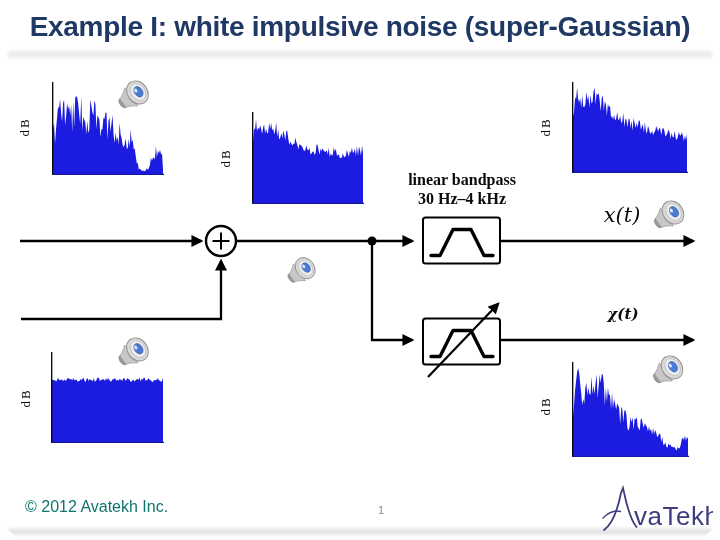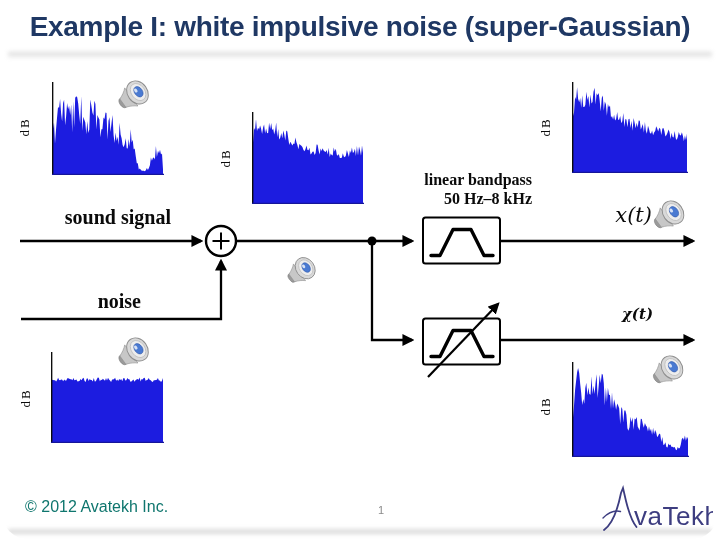--- a/index.html
+++ b/index.html
@@ -5,21 +5,21 @@
   *{margin:0;padding:0;box-sizing:border-box;}
   html,body{width:720px;height:540px;background:#fff;}
   .slide{position:relative;width:720px;height:540px;background:#ffffff;overflow:hidden;
          font-family:"Liberation Serif",serif;color:#111;border-radius:31px;}
   .title{position:absolute;top:11px;left:0;width:720px;text-align:center;
          font-family:"Liberation Sans",sans-serif;font-weight:600;font-size:28px;
          color:#1f3864;letter-spacing:-0.3px;}
   .shadow-band{position:absolute;left:8px;right:8px;height:7px;filter:blur(2px);pointer-events:none;}
   .shadow-top{top:52px;background:linear-gradient(180deg,rgba(110,110,110,0.28),rgba(255,255,255,0));}
   .shadow-bottom{top:528px;background:linear-gradient(180deg,rgba(0,0,0,0),rgba(90,90,90,0.30) 55%,rgba(255,255,255,0));}
-  .label{position:absolute;text-align:right;font-weight:bold;color:#0a0a0a;line-height:1.12;}
+  .label{position:absolute;text-align:center;font-weight:bold;color:#0a0a0a;line-height:1.12;}
   .math{font-style:italic;font-family:"DejaVu Serif",serif;}
   .db{position:absolute;width:40px;height:14px;font-size:13px;line-height:14px;text-align:center;
       letter-spacing:2px;transform:rotate(-90deg);color:#0a0a0a;}
   .spectrum{position:absolute;}
   .speaker{position:absolute;}
   #diagram{position:absolute;left:0;top:0;pointer-events:none;}
   .footer-copy{position:absolute;left:25px;top:498px;font-family:"Liberation Sans",sans-serif;
                font-size:16px;color:#0f766e;}
   .page-num{position:absolute;left:366px;top:504px;width:30px;text-align:center;
             font-family:"Liberation Sans",sans-serif;font-size:11px;color:#8a8a8a;}
@@ -90,24 +90,22 @@
         <line x1="0.7" y1="0" x2="0.7" y2="95" stroke="#000" stroke-width="1.3"></line>
         <line x1="0" y1="94.4" x2="117" y2="94.4" stroke="#15159a" stroke-width="1.2"></line>
       </svg></div>
 
   <div class="db" style="left:5px;top:120px;">dB</div>
   <div class="db" style="left:206px;top:151px;">dB</div>
   <div class="db" style="left:526px;top:120px;">dB</div>
   <div class="db" style="left:6px;top:391px;">dB</div>
   <div class="db" style="left:526px;top:399px;">dB</div>
 
-  <div class="label" style="left:26px;top:206px;width:145px;font-size:20px;">sound signal</div>
-  <div class="label" style="left:59px;top:290px;width:82px;font-size:20px;">noise</div>
   <div class="label" style="left:392px;top:171px;width:140px;font-size:16px;">linear bandpass</div>
-  <div class="label" style="left:392px;top:190px;width:140px;font-size:16px;">50 Hz–8 kHz</div>
+  <div class="label" style="left:392px;top:190px;width:140px;font-size:16px;">30 Hz–4 kHz</div>
   <div class="label math" style="left:592px;top:204px;width:60px;font-size:21px;font-weight:normal;">x(t)</div>
   <div class="label math" style="left:593px;top:306px;width:60px;font-size:15px;font-weight:bold;">χ(t)</div>
 
   <svg width="0" height="0" style="position:absolute;">
     <defs>
       <symbol id="spk" viewBox="0 0 40 40">
         <g transform="rotate(-36 20 20)">
           <ellipse cx="5.5" cy="20" rx="3.2" ry="5.6" fill="#9a9a9a" stroke="#7b7b7b" stroke-width="0.6"></ellipse>
           <path d="M5.5,14.6 C10,13 13.5,11 16.5,8.2 L16.5,31.8 C13.5,29 10,27 5.5,25.4 Z" fill="#c7c7c7" stroke="#8d8d8d" stroke-width="0.6"></path>
           <ellipse cx="24.5" cy="20" rx="10.5" ry="13" fill="#d9d9d9" stroke="#8f8f8f" stroke-width="1"></ellipse>

